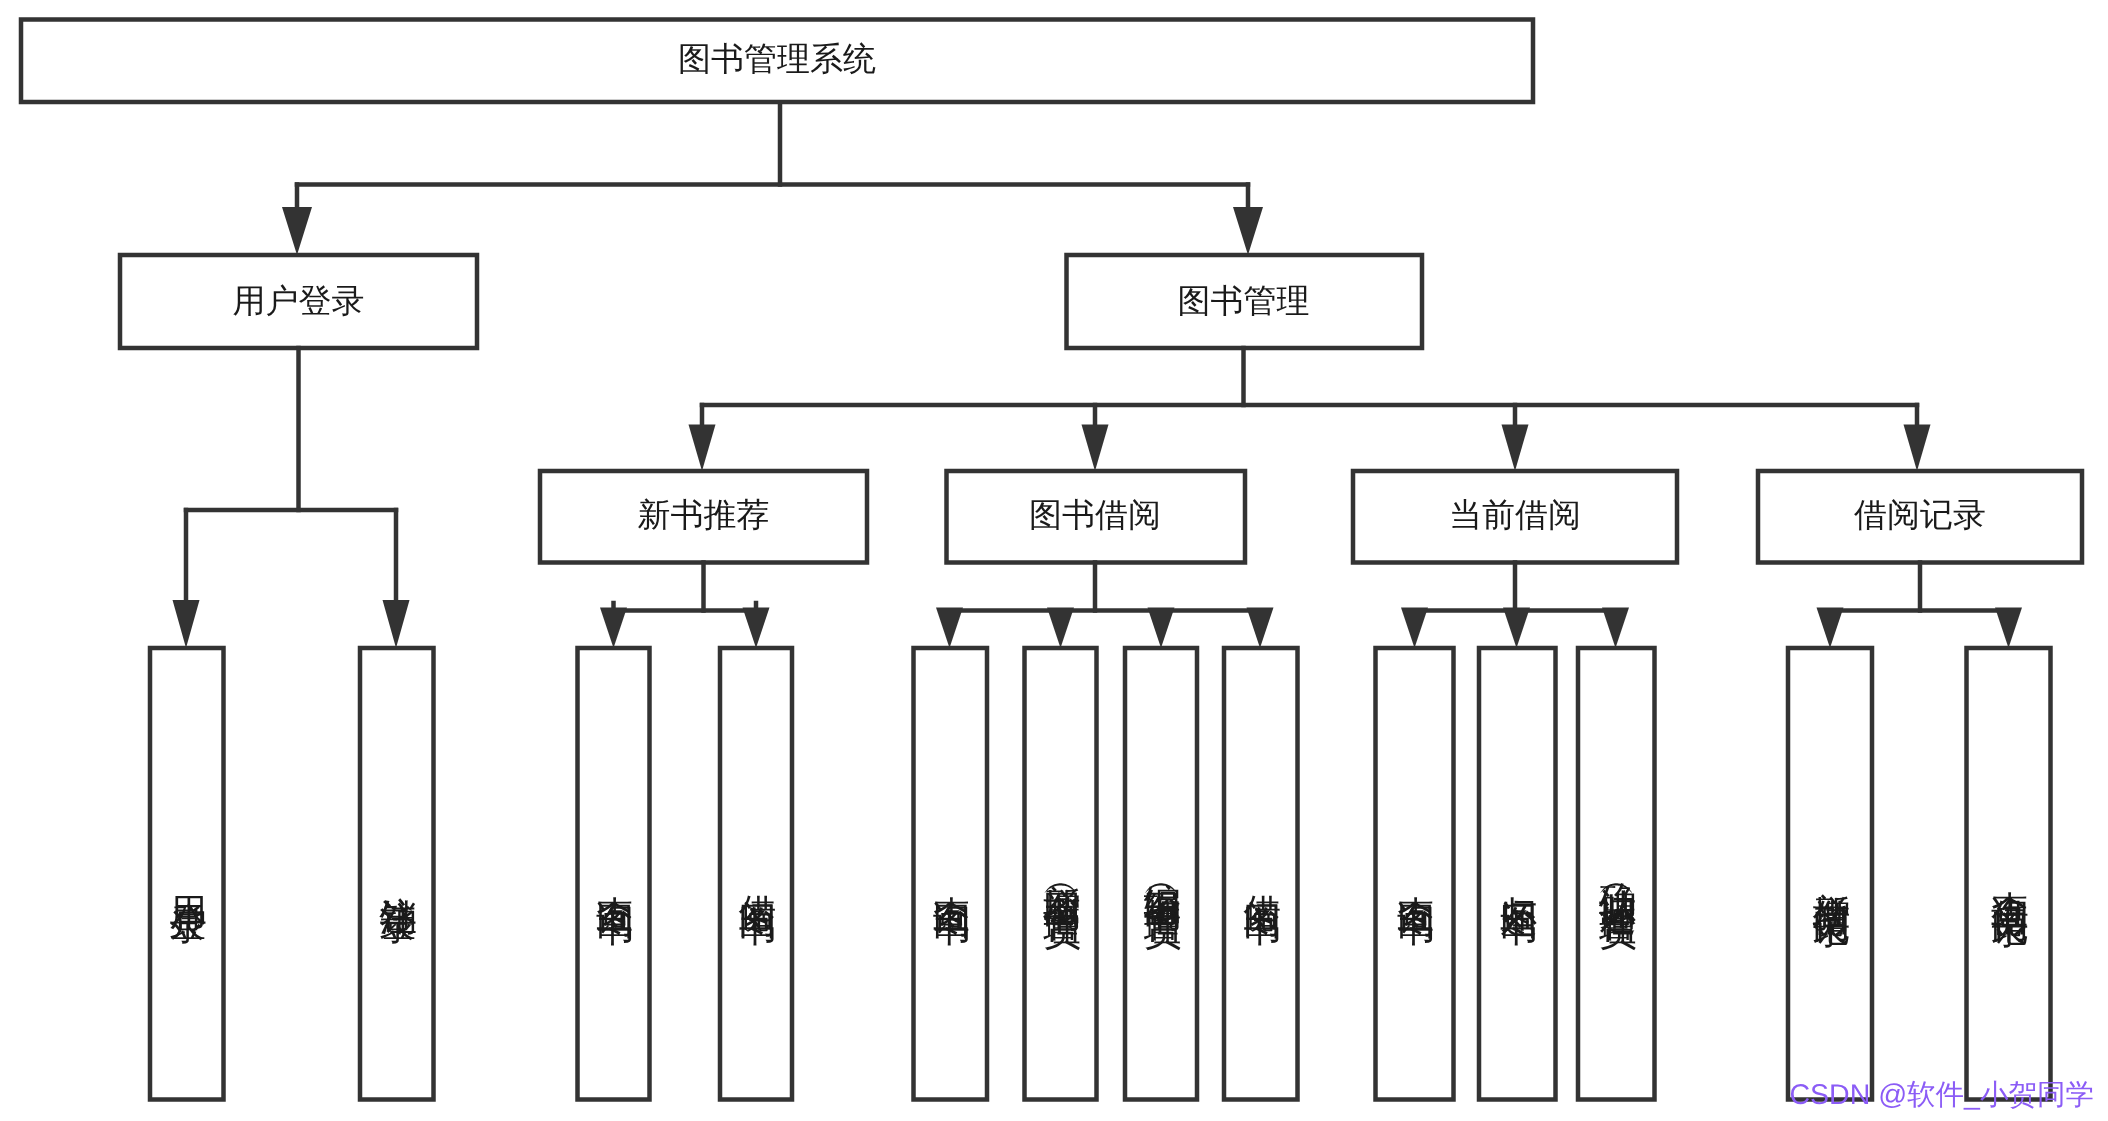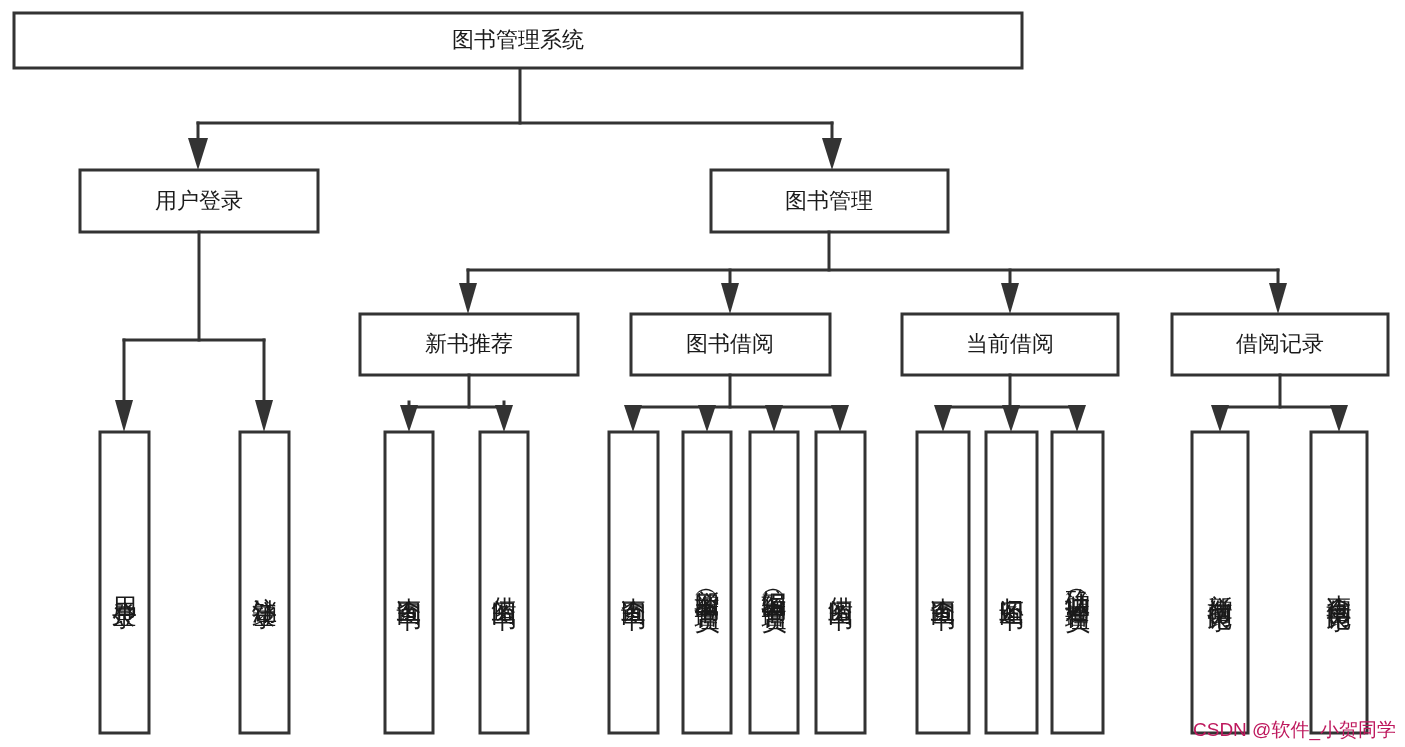--- a/index.html
+++ b/index.html
@@ -58,21 +58,21 @@
     white-space: nowrap;
     pointer-events: none;
     display: flex;
     align-items: center;
     justify-content: center;
   }
   .watermark {
     position: absolute;
     font-family: "Liberation Sans", "DejaVu Sans", sans-serif;
     font-size: 19px;
-    color: #be185d;
+    color: #8b5cf6;
     white-space: nowrap;
   }
 </style>
 </head>
 <body>
 
 <div id="diagram-root">
 
   <svg class="canvas" viewBox="0 0 1405 747">
 

